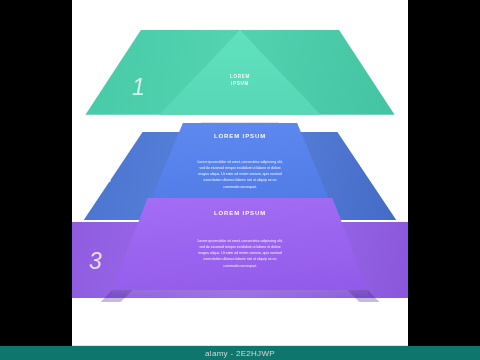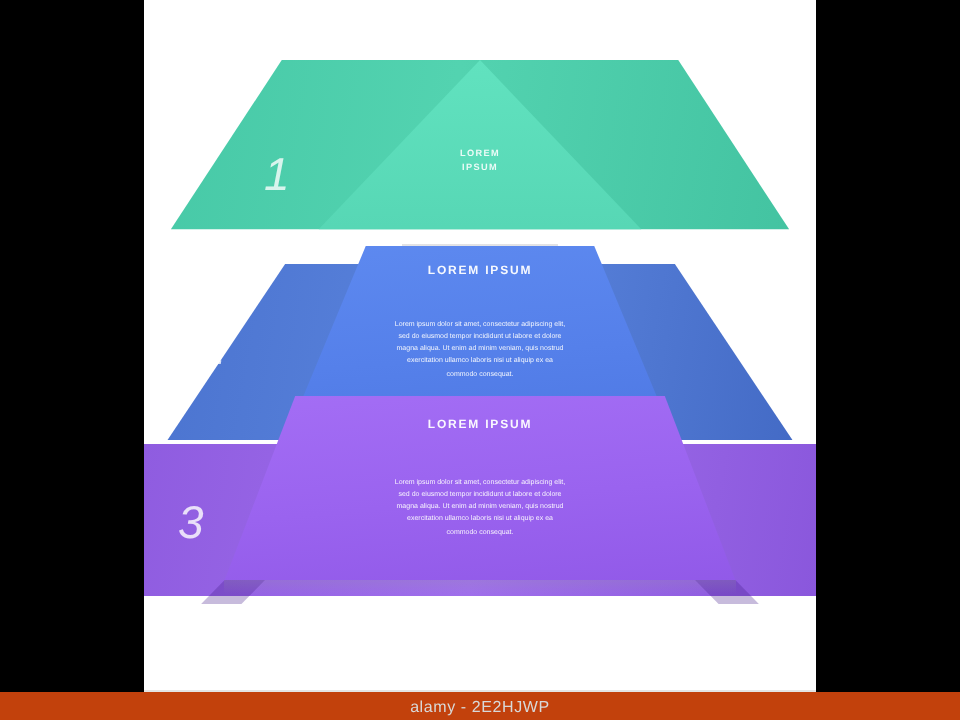--- a/index.html
+++ b/index.html
@@ -14,21 +14,21 @@
   
   .bar-left,.bar-right{position:absolute;top:0;height:346px;background:#000;}
   .bar-left{left:0;width:72px;}
   .bar-right{right:0;width:72px;}
   .artboard{
     position:absolute;left:72px;top:0;width:336px;height:346px;
     background:#ffffff;
   }
   .footer{
     position:absolute;left:0;bottom:0;width:480px;height:14px;
-    background:#c2410c;color:#d8d8d8;
+    background:#0f766e;color:#d8d8d8;
     font-size:8px;letter-spacing:.3px;
     display:flex;align-items:center;justify-content:center;
   }
   .footer-rule{
     position:absolute;left:72px;bottom:14px;width:336px;height:1px;
     background:#e4e4e4;
   }
 
   
   .pyramid{position:absolute;left:72px;top:0;width:336px;height:346px;}

